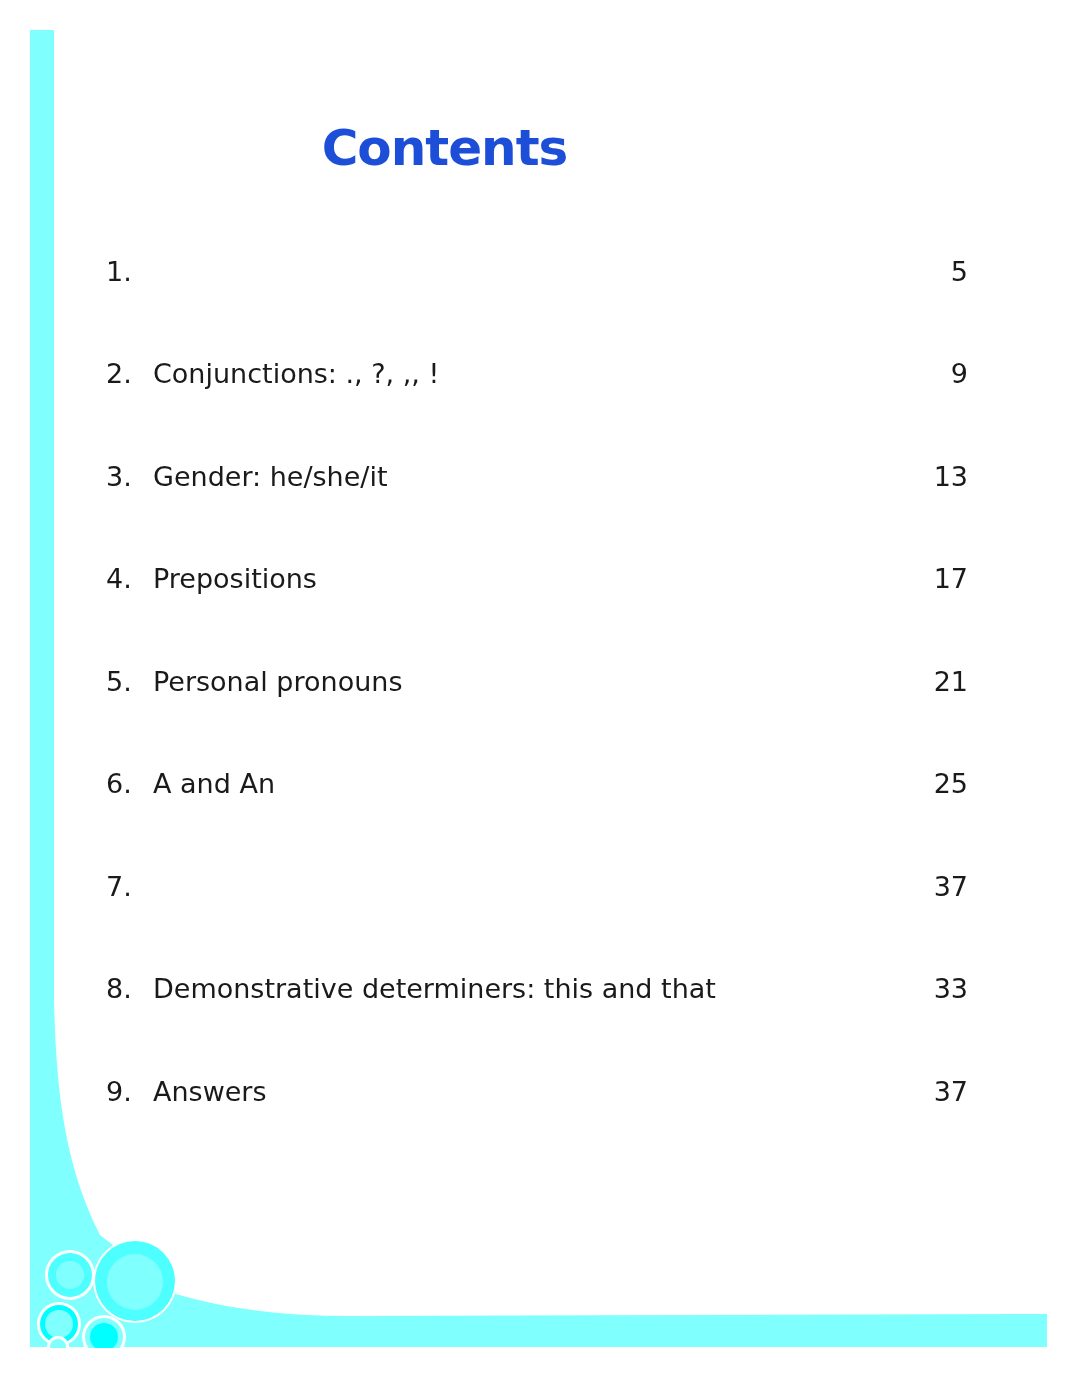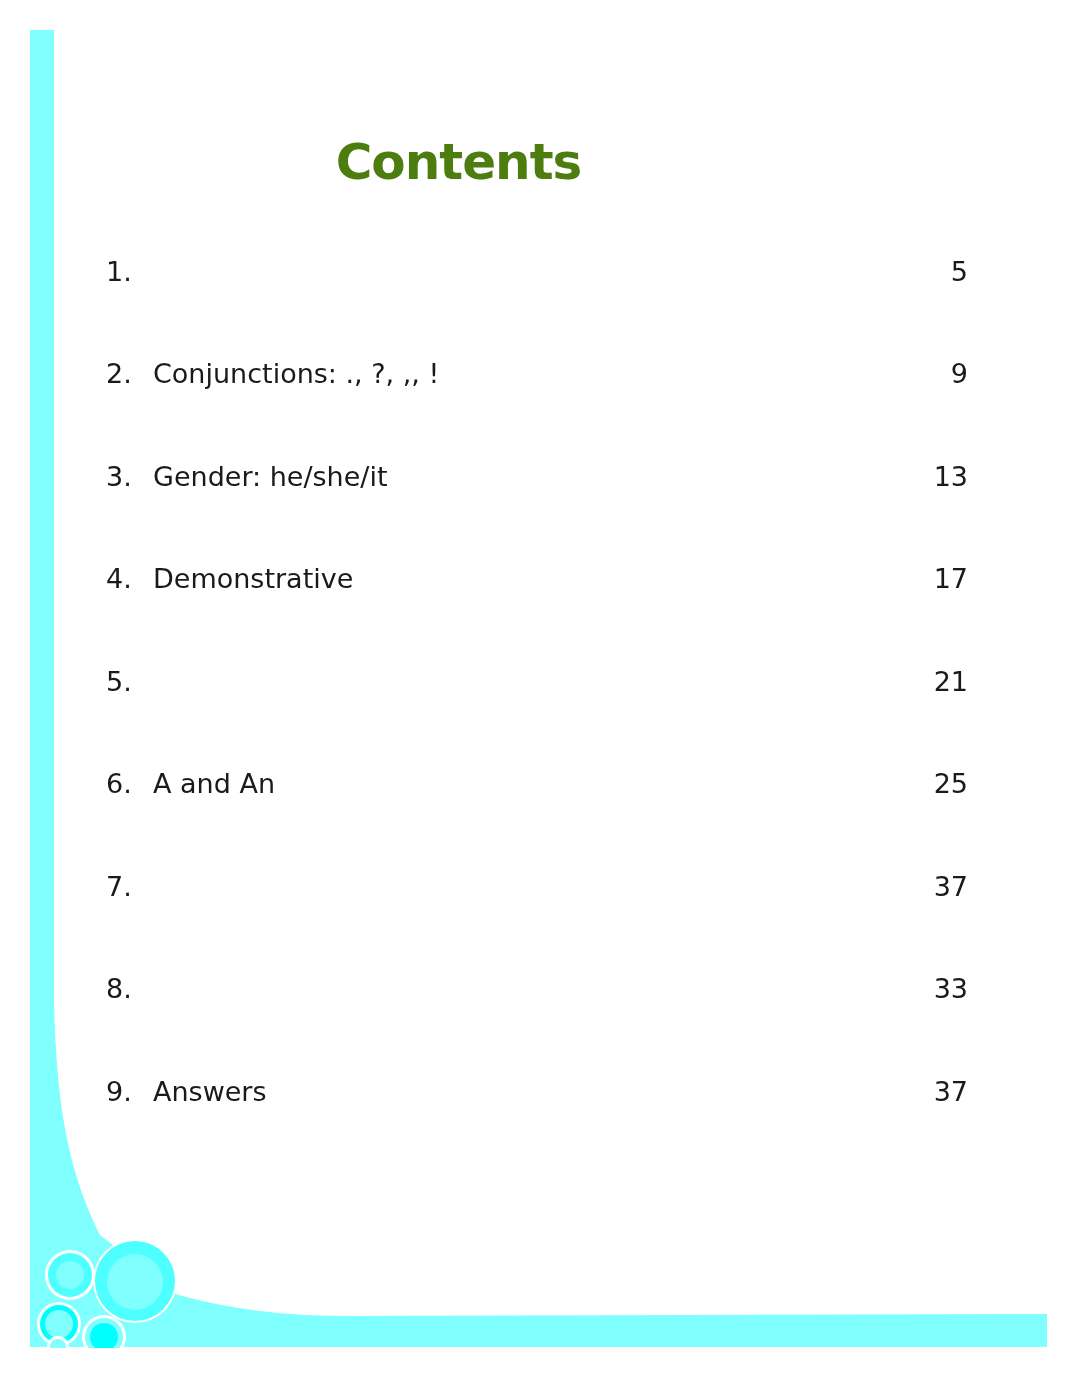--- a/index.html
+++ b/index.html
@@ -26,22 +26,22 @@
     .title {
       position: absolute;
       left: 0;
       width: 889px;
       top: 118px;
       text-align: center;
       font-family: "DejaVu Sans", sans-serif;
       font-weight: bold;
       font-size: 50px;
       letter-spacing: -1px;
-      color: #4d7c0f;
-      margin: 14px;
+      color: #1d4ed8;
+      margin: 0;
       line-height: 60px;
     }
     .toc {
       position: absolute;
       left: 0;
       top: 0;
       width: 1077px;
       margin: 0;
       padding: 0;
       list-style: none;
@@ -130,38 +130,40 @@
     <span class="toc-label">Conjunctions: ., ?, ,, !</span>
     <span class="toc-page">9</span>
   </li>
   <li class="toc-row" style="top:457px;">
     <span class="toc-num">3.</span>
     <span class="toc-label">Gender: he/she/it</span>
     <span class="toc-page">13</span>
   </li>
   <li class="toc-row" style="top:559px;">
     <span class="toc-num">4.</span>
-    <span class="toc-label">Demonstrative</span>
+    <span class="toc-label">Prepositions</span>
     <span class="toc-page">17</span>
   </li>
   <li class="toc-row" style="top:662px;">
     <span class="toc-num">5.</span>
+    <span class="toc-label">Personal pronouns</span>
     <span class="toc-page">21</span>
   </li>
   <li class="toc-row" style="top:764px;">
     <span class="toc-num">6.</span>
     <span class="toc-label">A and An</span>
     <span class="toc-page">25</span>
   </li>
   <li class="toc-row" style="top:867px;">
     <span class="toc-num">7.</span>
     <span class="toc-page">37</span>
   </li>
   <li class="toc-row" style="top:969px;">
     <span class="toc-num">8.</span>
+    <span class="toc-label">Demonstrative determiners: this and that</span>
     <span class="toc-page">33</span>
   </li>
   <li class="toc-row" style="top:1072px;">
     <span class="toc-num">9.</span>
     <span class="toc-label">Answers</span>
     <span class="toc-page">37</span>
   </li>
 </ol>
 
 </body></html>

